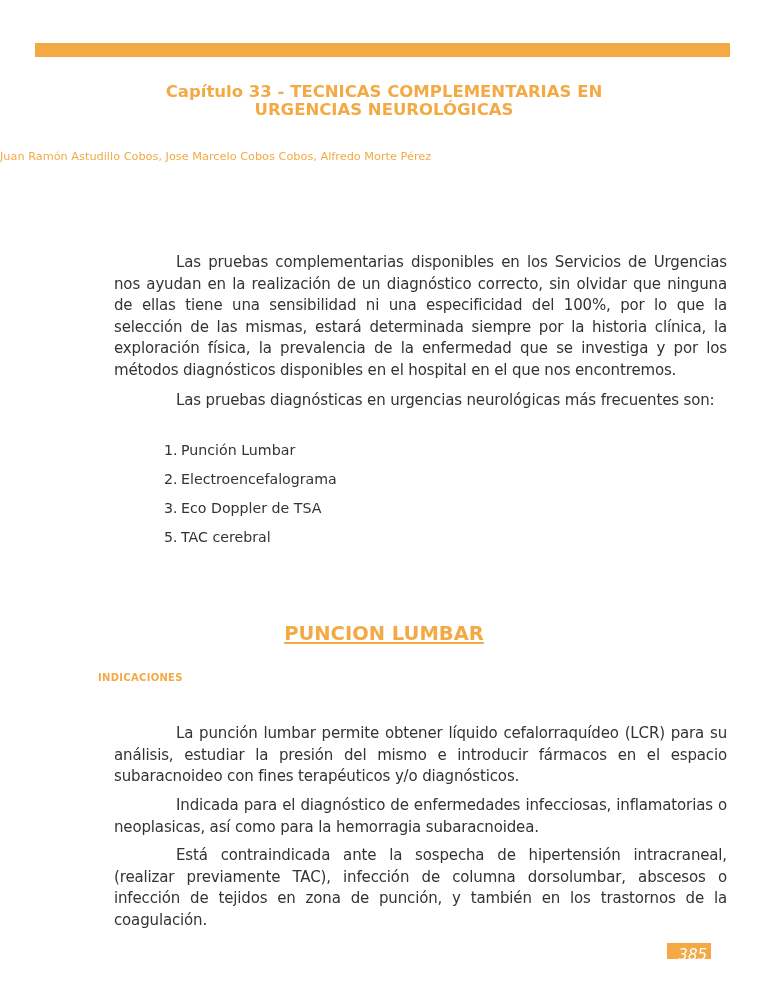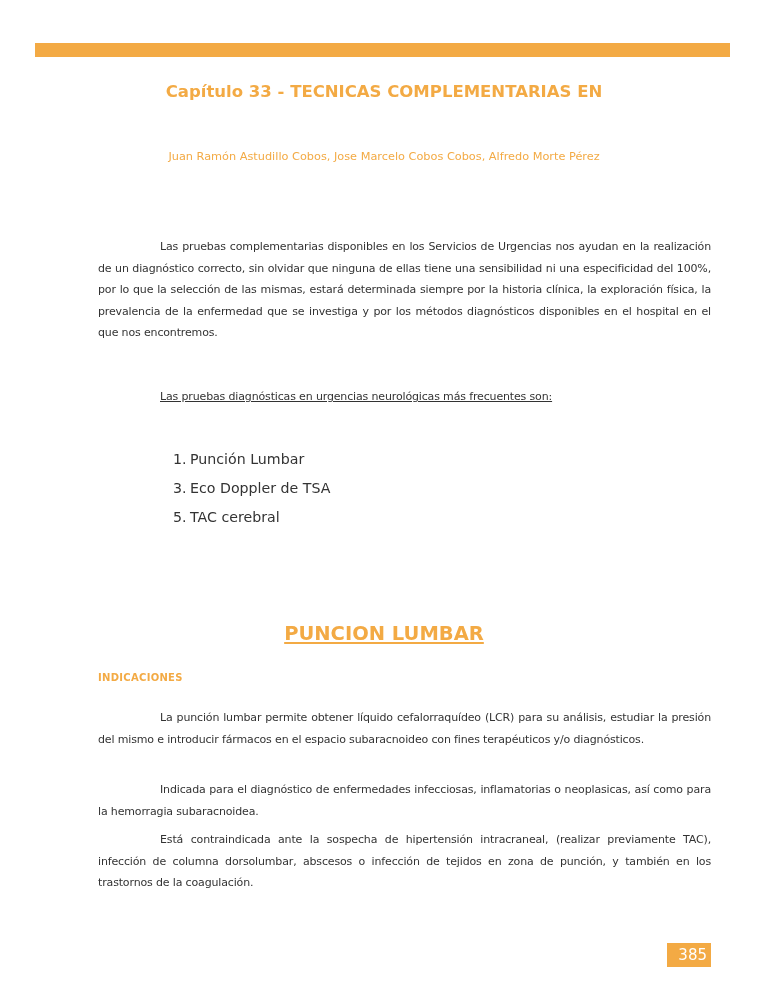--- a/index.html
+++ b/index.html
@@ -3,60 +3,62 @@
 <meta charset="utf-8">
 <style>
   html, body { margin: 0; padding: 0; background: #ffffff; }
   body { width: 768px; height: 994px; position: relative; overflow: hidden;
          font-family: "DejaVu Sans", sans-serif; color: #333333; }
   .top-bar { position: absolute; left: 35px; top: 43px; width: 695px; height: 14px;
              background: #f3aa44; }
   .title { position: absolute; left: 0; top: 83px; width: 768px; text-align: center;
            color: #f3aa44; font-weight: bold; font-size: 16.5px; line-height: 18px; }
   .title div { white-space: nowrap; }
-  .authors { position: absolute; left: 0; top: 150px; width: 768px; text-align: center;
+  .authors { position: absolute; left: 0; top: 150px; width: 768px; text-align: left;
              color: #f3aa44; font-size: 11.3px; line-height: 14px; white-space: nowrap; }
   .body-area { position: absolute; left: 98px; width: 613px; }
-  p.para { margin: 0; font-size: 11px; line-height: 21.6px; text-align: justify;
+  p.para { margin: 16px; font-size: 15px; line-height: 21.6px; text-align: justify;
            text-indent: 62px; letter-spacing: -0.15px; }
   .p1 { top: 236px; }
-  .p2 { top: 386px; text-decoration: underline; }
-  ol.tests { position: absolute; left: 161px; top: 437px; margin: 12px; padding: 0;
+  .p2 { top: 374px; }
+  ol.tests { position: absolute; left: 161px; top: 437px; margin: 3px; padding: 0;
              list-style: none; font-size: 14.2px; }
   ol.tests li { height: 29px; line-height: 20px; white-space: nowrap; }
   ol.tests .num { display: inline-block; width: 17px; }
   .section-title { position: absolute; left: 0; top: 622px; width: 768px; text-align: center;
                    font-size: 19.5px; font-weight: bold; color: #f3aa44; }
   .section-title span { text-decoration: underline; text-underline-offset: 2px;
                         text-decoration-thickness: 2px; text-align: center; }
   .sub-title { position: absolute; left: 98px; top: 672px; font-size: 10px;
                font-weight: bold; color: #f3aa44; letter-spacing: 0.3px; }
   .p3 { top: 707px; }
   .p4 { top: 779px; }
   .p5 { top: 829px; }
-  .page-num { position: absolute; left: 667px; top: 943px; width: 44px; height: 24px;
+  .page-num { position: absolute; left: 667px; top: 943px; width: 44px; height: 16px;
               background: #f3aa44; color: #ffffff; font-size: 15px; line-height: 24px;
-              text-align: right; padding-right: 0; box-sizing: border-box; padding-right: 4px; }
+              text-align: right; padding-right: 0; box-sizing: border-box; padding-right: 4px; font-style: italic; }
 </style>
 </head>
 <body>
 
 <div class="top-bar"></div>
 
 <div class="title">
   <div>Capítulo 33 - TECNICAS COMPLEMENTARIAS EN</div>
+  <div>URGENCIAS NEUROLÓGICAS</div>
 </div>
 
 <div class="authors">Juan Ramón Astudillo Cobos, Jose Marcelo Cobos Cobos, Alfredo Morte Pérez</div>
 
 <p class="para body-area p1">Las pruebas complementarias disponibles en los Servicios de Urgencias nos ayudan en la realización de un diagnóstico correcto, sin olvidar que ninguna de ellas tiene una sensibilidad ni una especificidad del 100%, por lo que la selección de las mismas, estará determinada siempre por la historia clínica, la exploración física, la prevalencia de la enfermedad que se investiga y por los métodos diagnósticos disponibles en el hospital en el que nos encontremos.</p>
 <p class="para body-area p2">Las pruebas diagnósticas en urgencias neurológicas más frecuentes son:</p>
 
 <ol class="tests">
   <li><span class="num">1.</span><span>Punción Lumbar</span></li>
+  <li><span class="num">2.</span><span>Electroencefalograma</span></li>
   <li><span class="num">3.</span><span>Eco Doppler de TSA</span></li>
   <li><span class="num">5.</span><span>TAC cerebral</span></li>
 </ol>
 
 <div class="section-title">
   <span>PUNCION LUMBAR</span>
 </div>
 
 <div class="sub-title">INDICACIONES</div>
 

